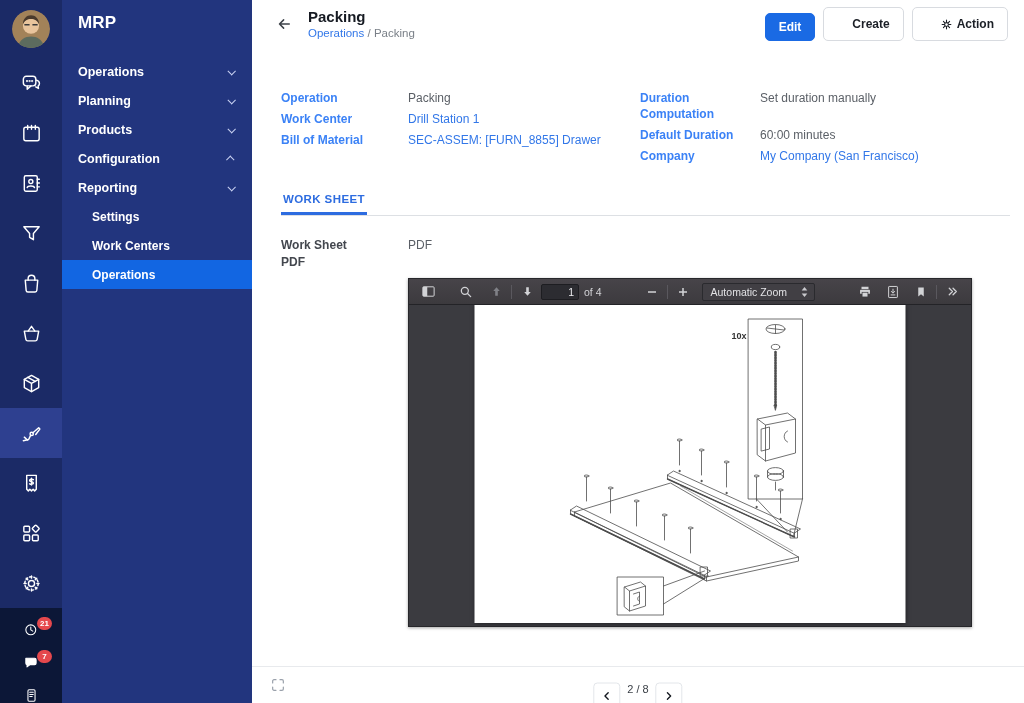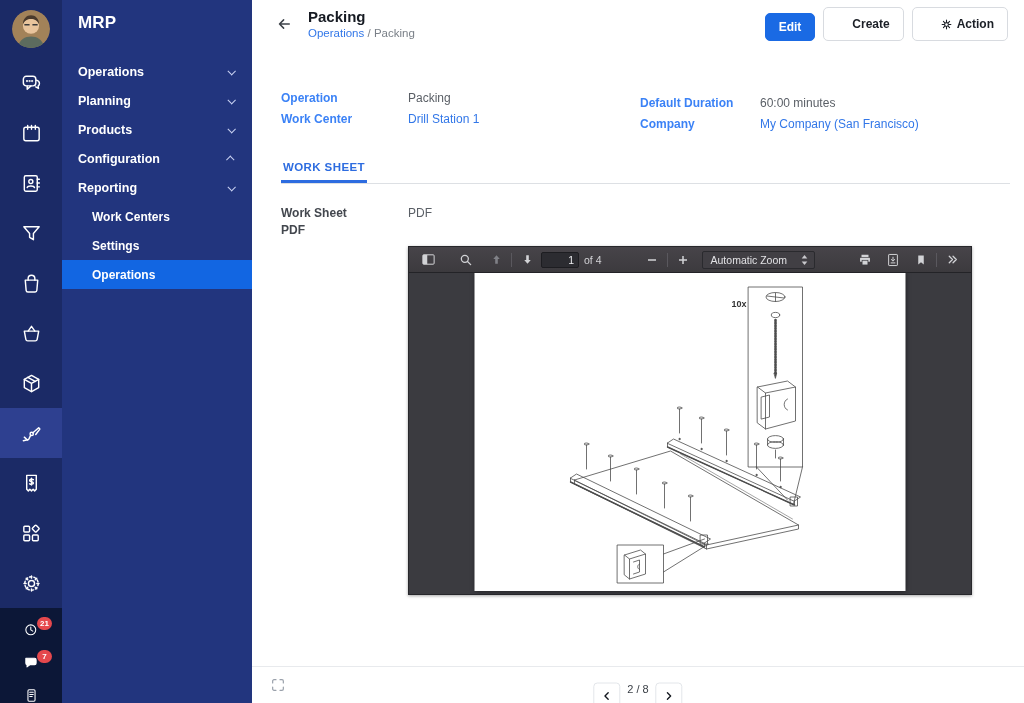--- a/index.html
+++ b/index.html
@@ -250,24 +250,24 @@
       </div>
       <div class="sb-item">
         <span>Configuration</span>
         <span class="chev up"></span>
       </div>
       <div class="sb-item">
         <span>Reporting</span>
         <span class="chev down"></span>
       </div>
       <div class="sb-sub">
+        <span>Settings</span>
+      </div>
+      <div class="sb-sub">
         <span>Work Centers</span>
-      </div>
-      <div class="sb-sub">
-        <span>Settings</span>
       </div>
       <div class="sb-sub active">
         <span>Operations</span>
       </div>
     </div>
   </nav>
 
   <main class="main">
 
     <header class="topbar">
@@ -302,23 +302,29 @@
       <div class="form-grid">
         <div class="fcol-l">
           <div class="frow">
             <span class="flbl">Operation</span>
             <span class="fval">Packing</span>
           </div>
           <div class="frow">
             <span class="flbl">Work Center</span>
             <span class="fval link">Drill Station 1</span>
           </div>
+          <div class="frow">
+            <span class="flbl">Bill of Material</span>
+            <span class="fval link">SEC-ASSEM: [FURN_8855] Drawer</span>
+          </div>
         </div>
         <div class="fcol-r">
           <div class="frow">
+            <span class="flbl">Duration Computation</span>
+            <span class="fval">Set duration manually</span>
           </div>
           <div class="frow">
             <span class="flbl">Default Duration</span>
             <span class="fval">60:00 minutes</span>
           </div>
           <div class="frow">
             <span class="flbl">Company</span>
             <span class="fval link">My Company (San Francisco)</span>
           </div>
         </div>

